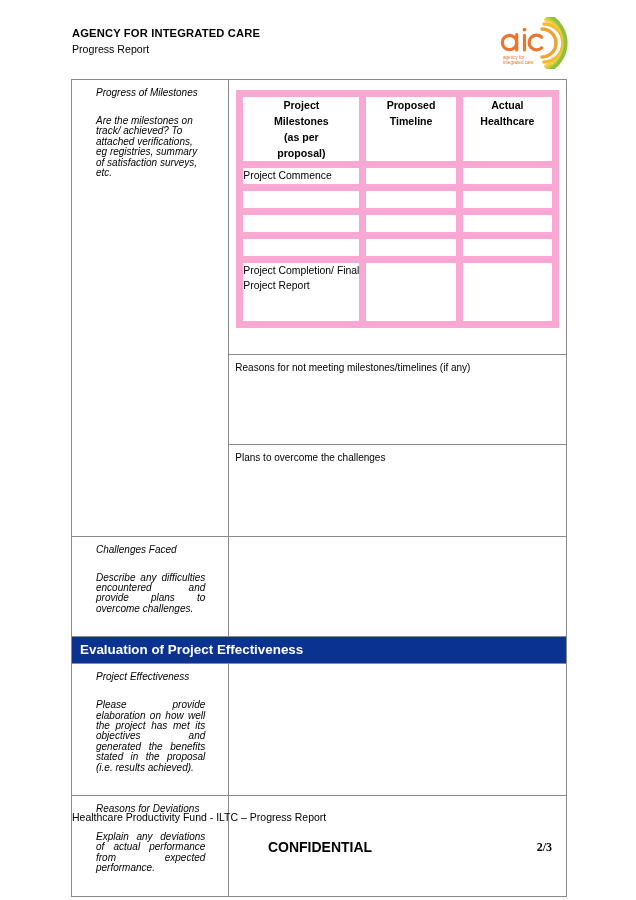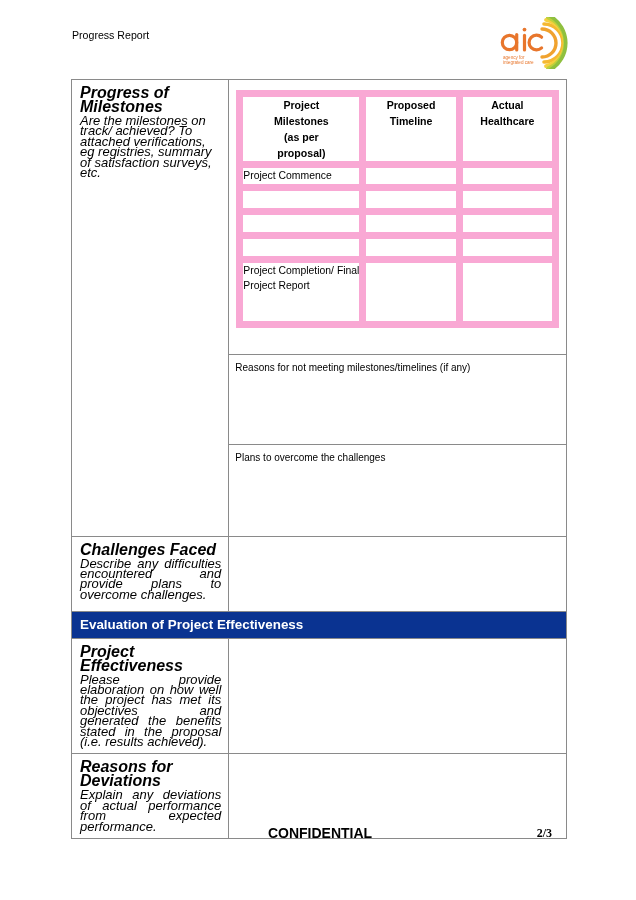--- a/index.html
+++ b/index.html
@@ -72,32 +72,32 @@
     vertical-align: top;
     padding: 0;
   }
   .col-left { width: 157px; }
   .col-right { width: 337px; }
 
   .left-cell {
     padding: 6px 7px 6px 8px;
   }
   .sec-title {
-    font-size: 16px;
-    font-weight: bold;
+    font-size: 10px;
+    font-weight: normal;
     font-style: italic;
     line-height: 14px;
-    margin: 0 0 2px 0;
+    margin: 0 0 2px 16px;
   }
   .sec-desc {
-    font-size: 13px;
+    font-size: 10px;
     font-style: italic;
     line-height: 10.4px;
     text-align: justify;
-    margin: 0;
+    margin: 16px;
     color: #000;
   }
   .sec-desc.left-align { text-align: left; }
 
   
   .milestones-holder {
     padding: 10px 7px 0 7px;
   }
   .milestones-table {
     width: 100%;
@@ -188,20 +188,21 @@
     line-height: 16px;
     font-family: Liberation Serif, serif;
   }
 </style>
 </head>
 <body>
 
 <div class="page">
 
   <div class="doc-header">
+    <p class="org-name">AGENCY FOR INTEGRATED CARE</p>
     <p class="doc-subtitle">Progress Report</p>
   </div>
 
   <div class="logo-wrap">
     <svg class="logo-svg" width="92" height="52" viewBox="0 0 92 52" xmlns="http://www.w3.org/2000/svg">
 
       <g fill="none" stroke-linecap="round">
         <path d="M44 12 A14 14 0 0 1 44 40" stroke="#F0A22E" stroke-width="3.4"></path>
         <path d="M46 7 A19 19 0 0 1 46 45" stroke="#F5B830" stroke-width="3.6"></path>
         <path d="M48 3 A23.5 23.5 0 0 1 48 49" stroke="#F6CF3D" stroke-width="3.8"></path>
@@ -346,19 +347,20 @@
             <div class="sec-desc">Explain any deviations of actual performance from expected performance.</div>
           </div>
         </td>
         <td></td>
       </tr>
 
     </tbody>
   </table>
 
   <div class="footer">
+    <p class="footer-line1">Healthcare Productivity Fund - ILTC – Progress Report</p>
     <div class="footer-line2">
       <span class="footer-conf">CONFIDENTIAL</span>
       <span class="footer-page">2/3</span>
     </div>
   </div>
 
 </div>
 
 </body></html>

